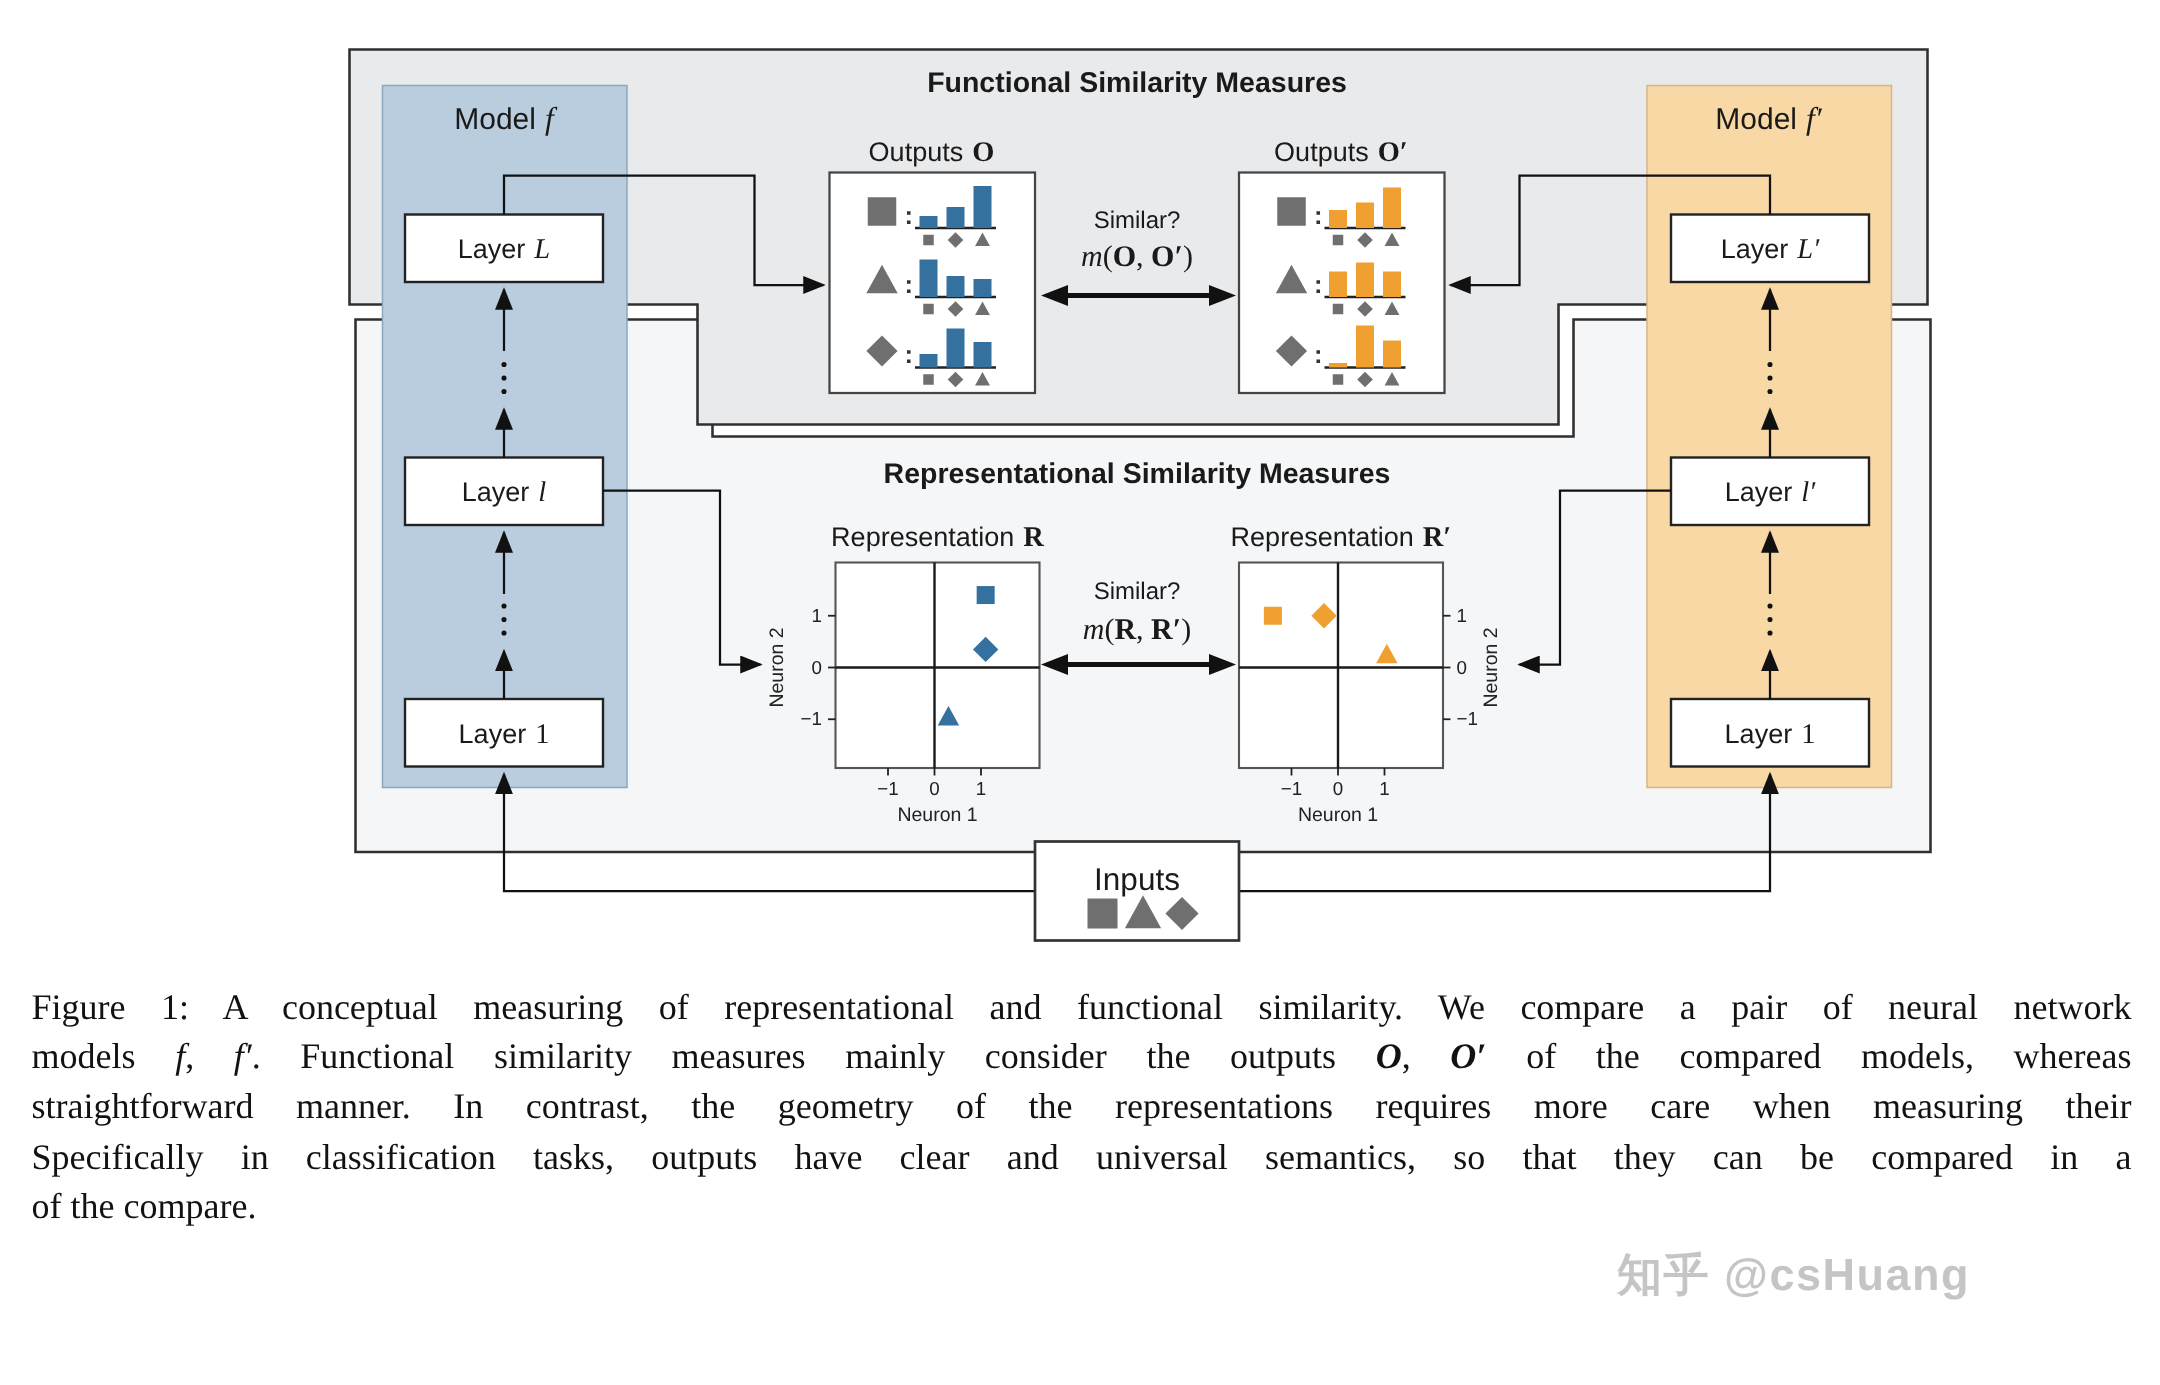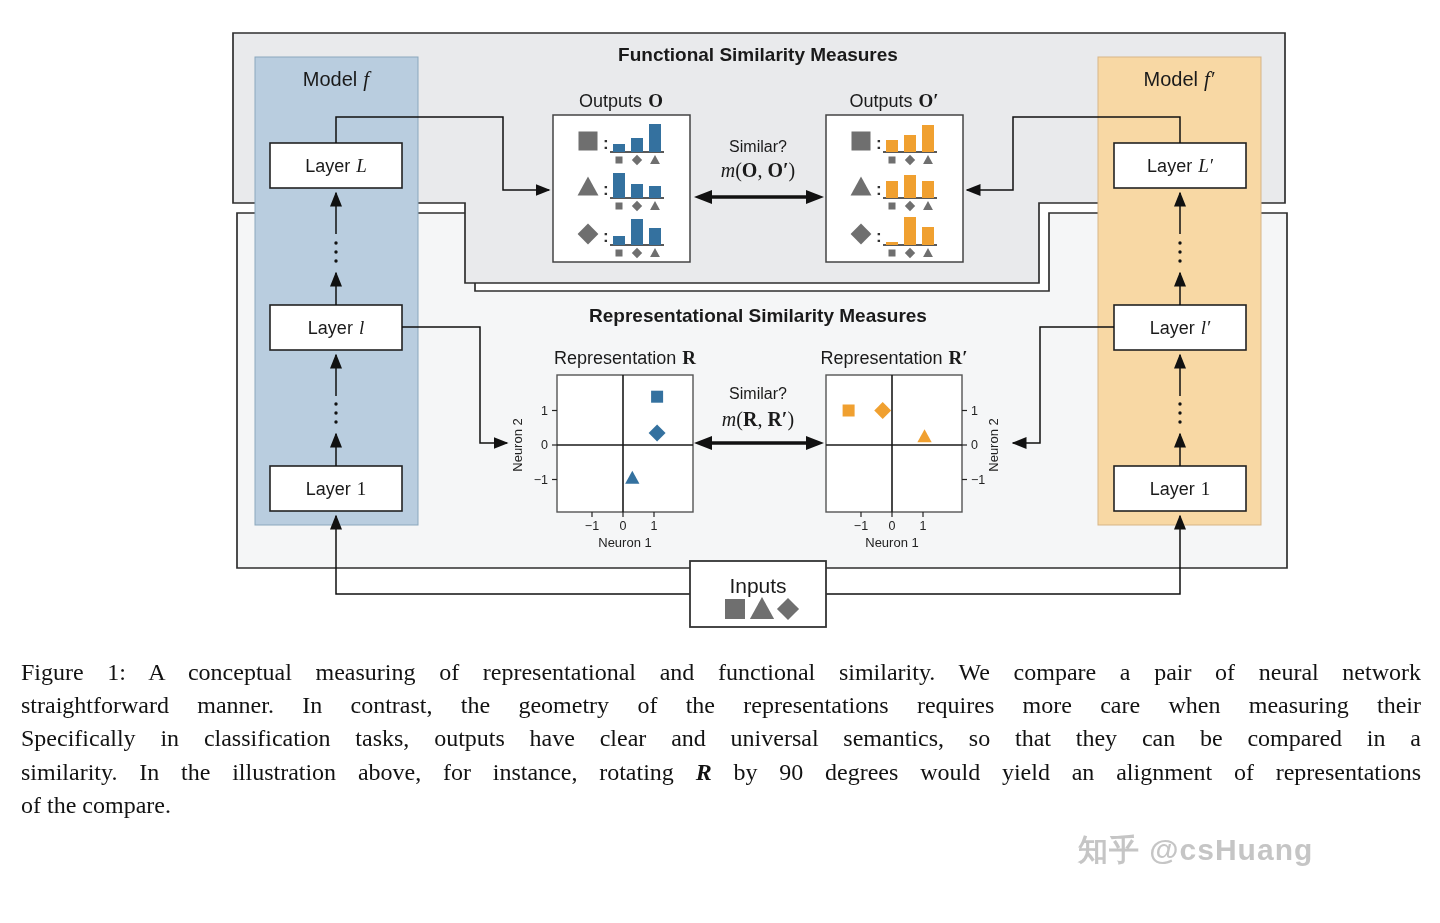--- a/index.html
+++ b/index.html
@@ -240,19 +240,19 @@
     <text x="723" y="593" text-anchor="middle" class="inputs-label">Inputs</text>
     <g id="inputs-shapes">
         <rect x="690" y="599" width="20" height="20" fill="#6f6f6f"></rect>
         <polygon points="727,596.9 739.1,618.9 714.9,618.9" fill="#6f6f6f"></polygon>
         <polygon points="753,597.95 764.05,609 753,620.05 741.95,609" fill="#6f6f6f"></polygon>
       </g>
   </svg>
 
   <div id="caption">
       <div class="cap-line"><span>Figure 1: A conceptual measuring of representational and functional similarity. We compare a pair of neural network</span></div>
+      <div class="cap-line"><span>models </span><span class="seg-i">f</span><span>, </span><span class="seg-i">f′</span><span>. Functional similarity measures mainly consider the outputs </span><span class="seg-bi">O</span><span>, </span><span class="seg-bi">O′</span><span> of the compared models, whereas</span></div>
       <div class="cap-line"><span>straightforward manner.  In contrast, the geometry of the representations requires more care when measuring their</span></div>
       <div class="cap-line"><span>Specifically in classification tasks, outputs have clear and universal semantics, so that they can be compared in a</span></div>
-      <div class="cap-line"><span>similarity. In the illustration above, for instance, rotating </span><span class="seg-bi">R</span><span> by 90 degrees would yield an alignment of representations</span></div>
       <div class="cap-line last"><span>of the compare.</span></div>
     </div>
   <div id="watermark">知乎 @csHuang</div>
 </div>
 
 </body></html>

